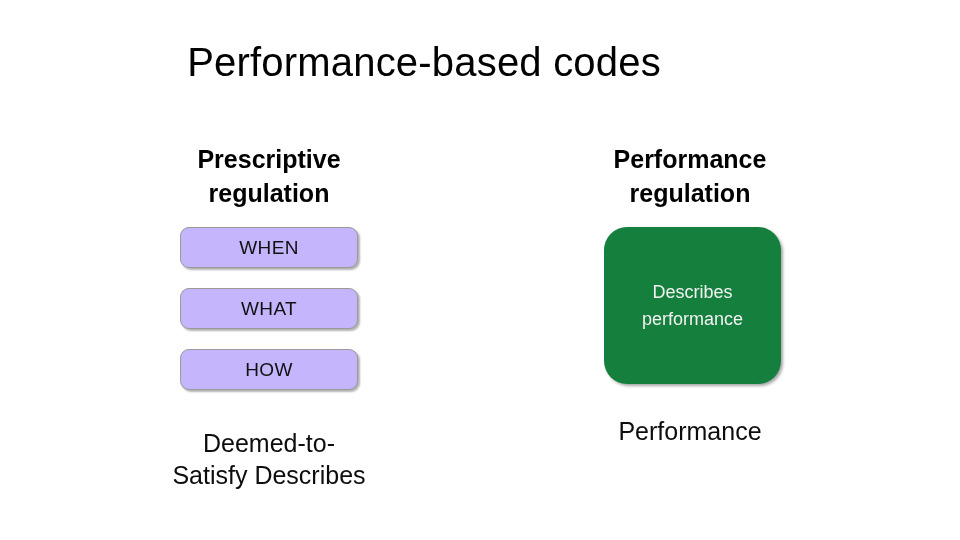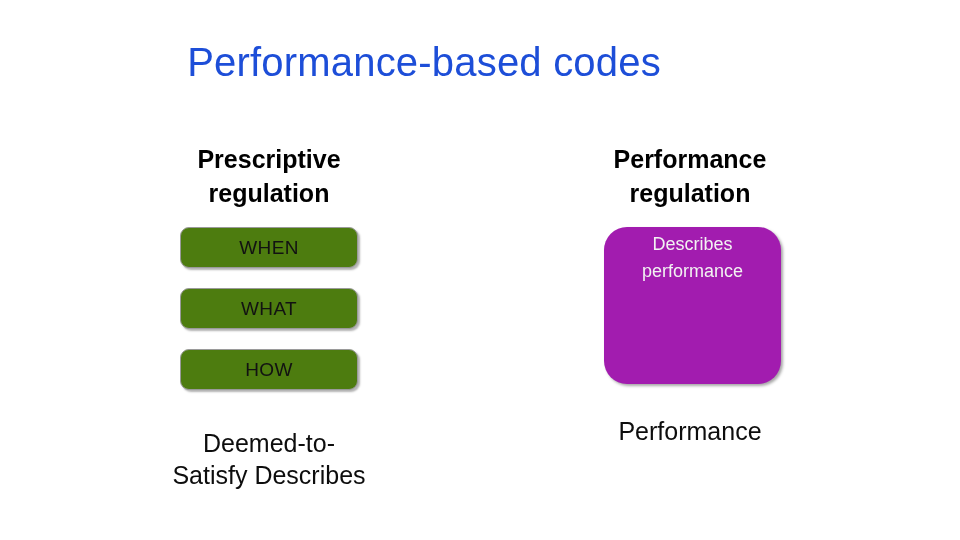--- a/index.html
+++ b/index.html
@@ -24,21 +24,21 @@
   
   .slide-title {
     position: absolute;
     left: 0;
     top: 38px;
     width: 848px;
     text-align: center;
     font-size: 40px;
     font-weight: 400;
     line-height: 48px;
-    color: #1d4ed8;
+    color: #000000;
     letter-spacing: 0.2px;
     white-space: nowrap;
   }
 
   
   .column {
     position: absolute;
     top: 142px;
     width: 300px;
   }
@@ -61,21 +61,21 @@
     left: 180px;
     top: 227px;
     width: 178px;
   }
   .step-box {
     position: relative;
     box-sizing: border-box;
     width: 178px;
     height: 41px;
     margin-bottom: 20px;
-    background: #4d7c0f;
+    background: #c4b5fd;
     border: 1px solid #9a9a9a;
     border-radius: 9px;
     box-shadow: 2px 2px 2px rgba(0,0,0,0.30);
     display: flex;
     align-items: center;
     justify-content: center;
     font-size: 19px;
     font-weight: 400;
     color: #121212;
     letter-spacing: 0.4px;
@@ -83,26 +83,27 @@
   .step-box:last-child { margin-bottom: 10px; }
 
   
   .perf-box {
     position: absolute;
     left: 604px;
     top: 227px;
     width: 177px;
     height: 157px;
     box-sizing: border-box;
-    background: #a21caf;
+    background: #15803d;
     border-radius: 23px;
     box-shadow: 2px 2px 3px rgba(0,0,0,0.35);
     display: flex;
     flex-direction: column;
     align-items: center;
+    justify-content: center;
     padding: 4px 6px;
   }
   .perf-box .ln {
     display: block;
     width: 100%;
     text-align: center;
     font-size: 18px;
     font-weight: 400;
     line-height: 27px;
     color: #f2f2f2;

